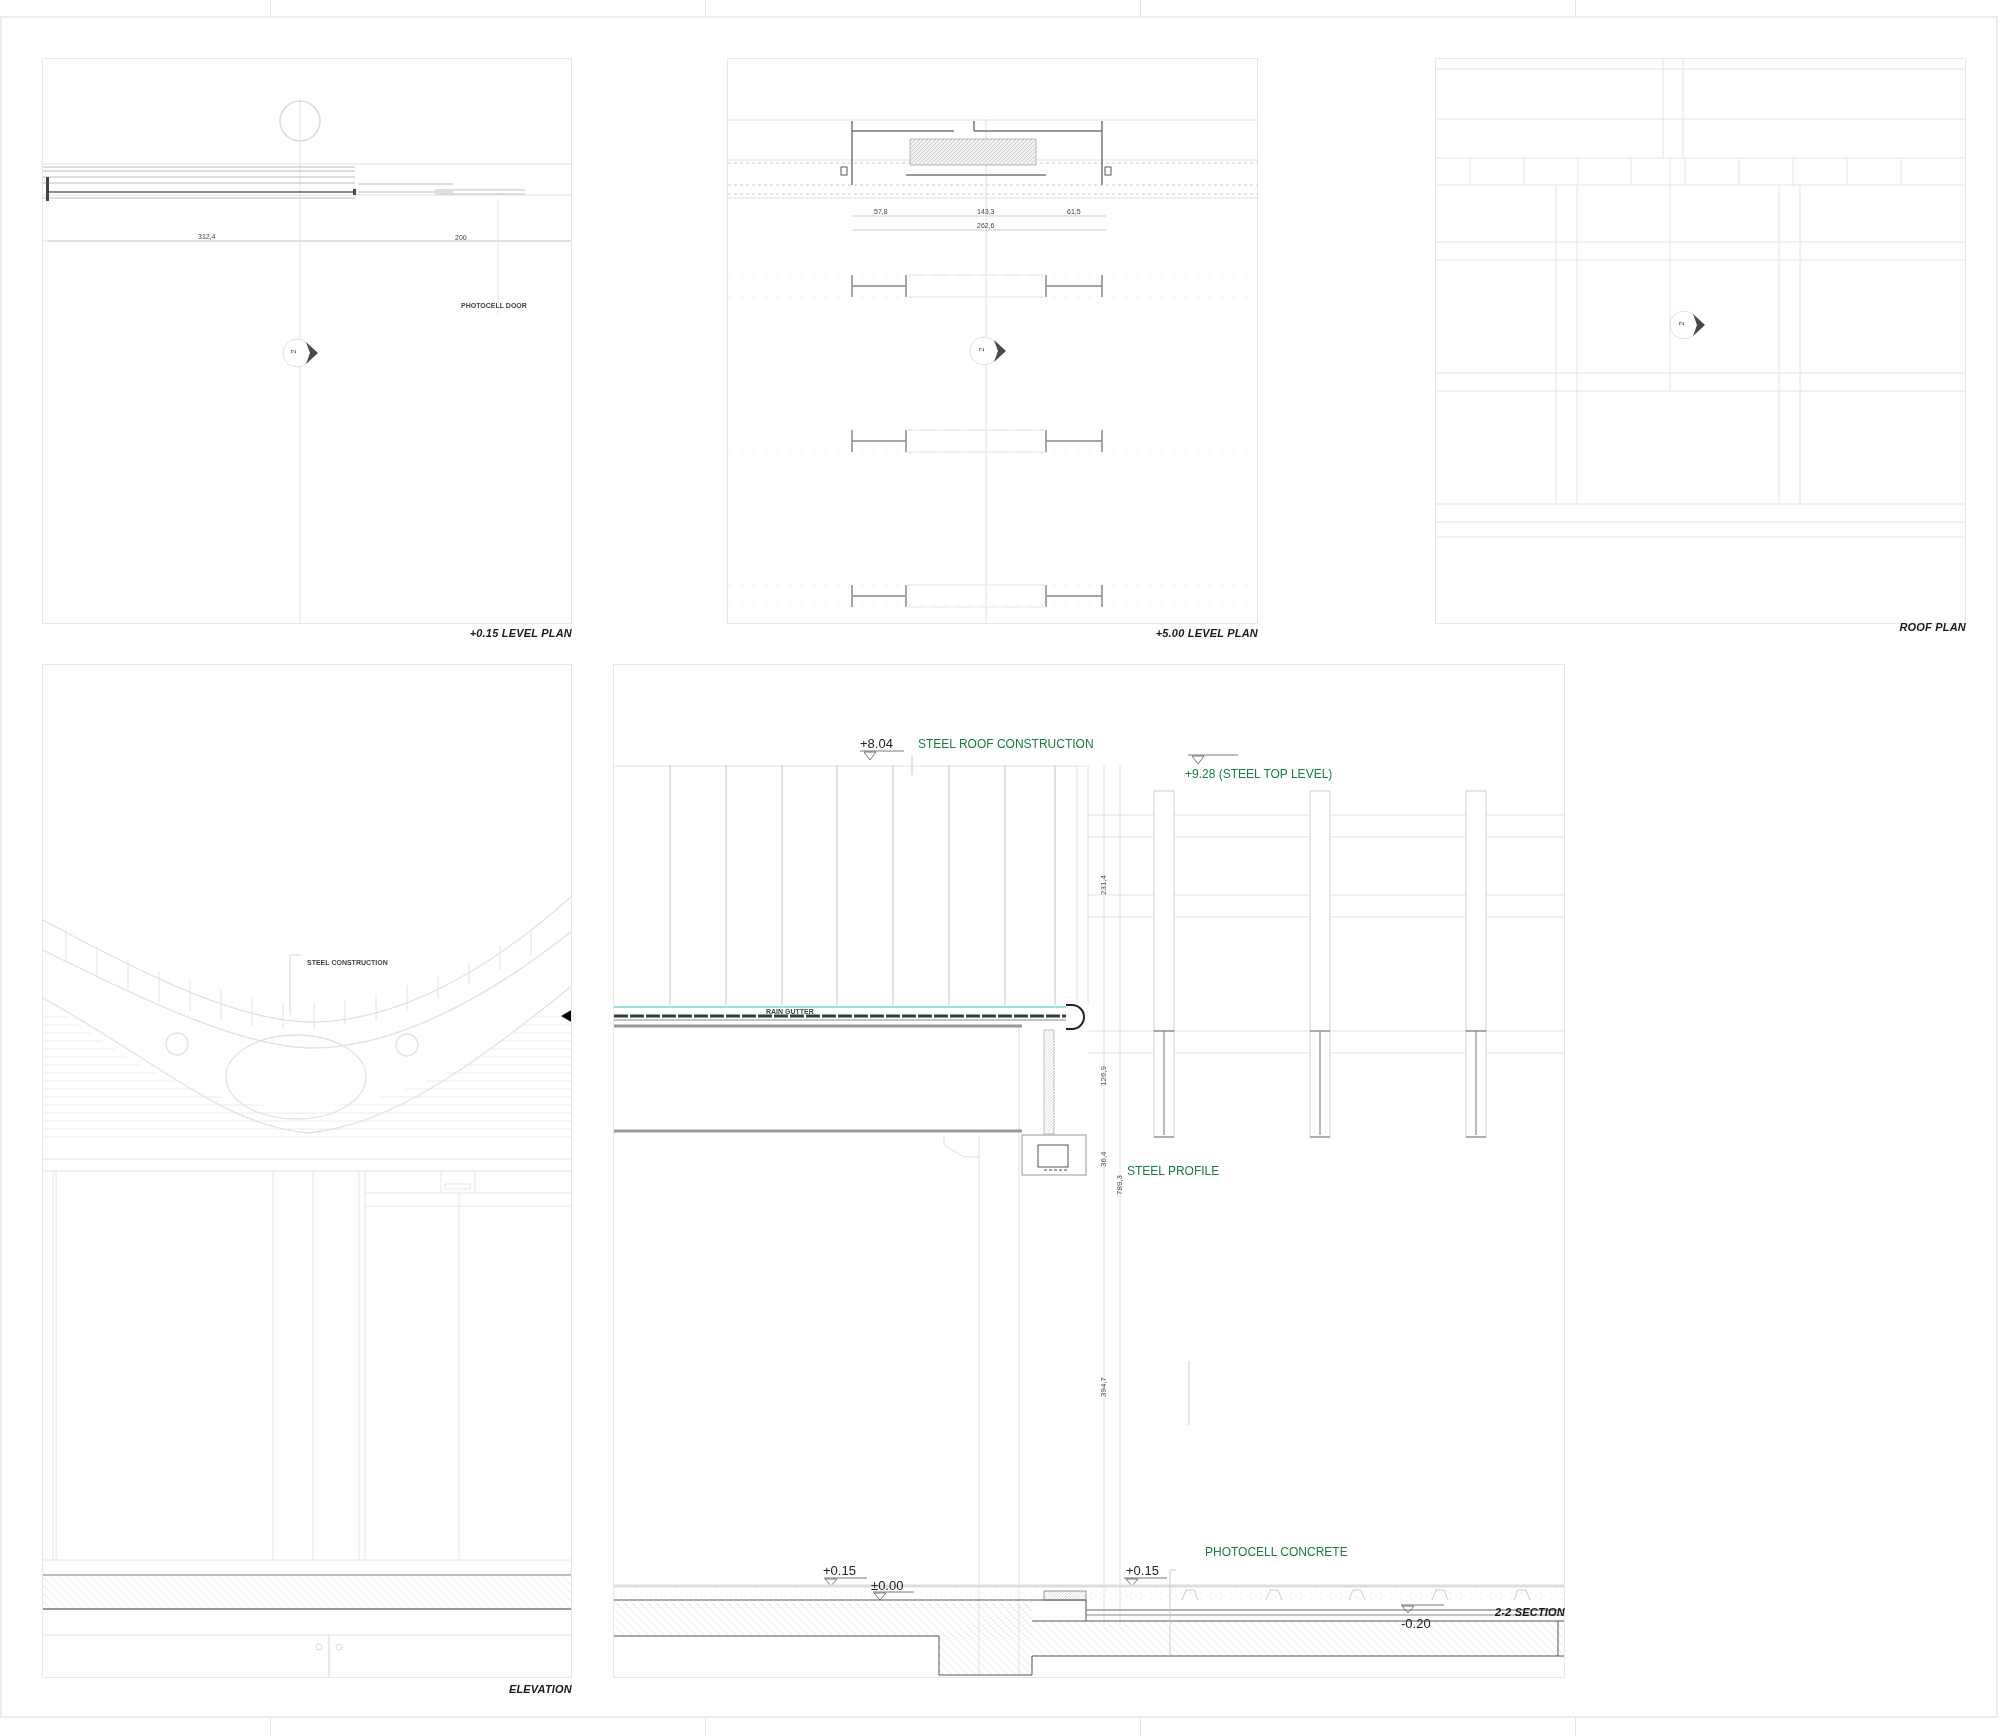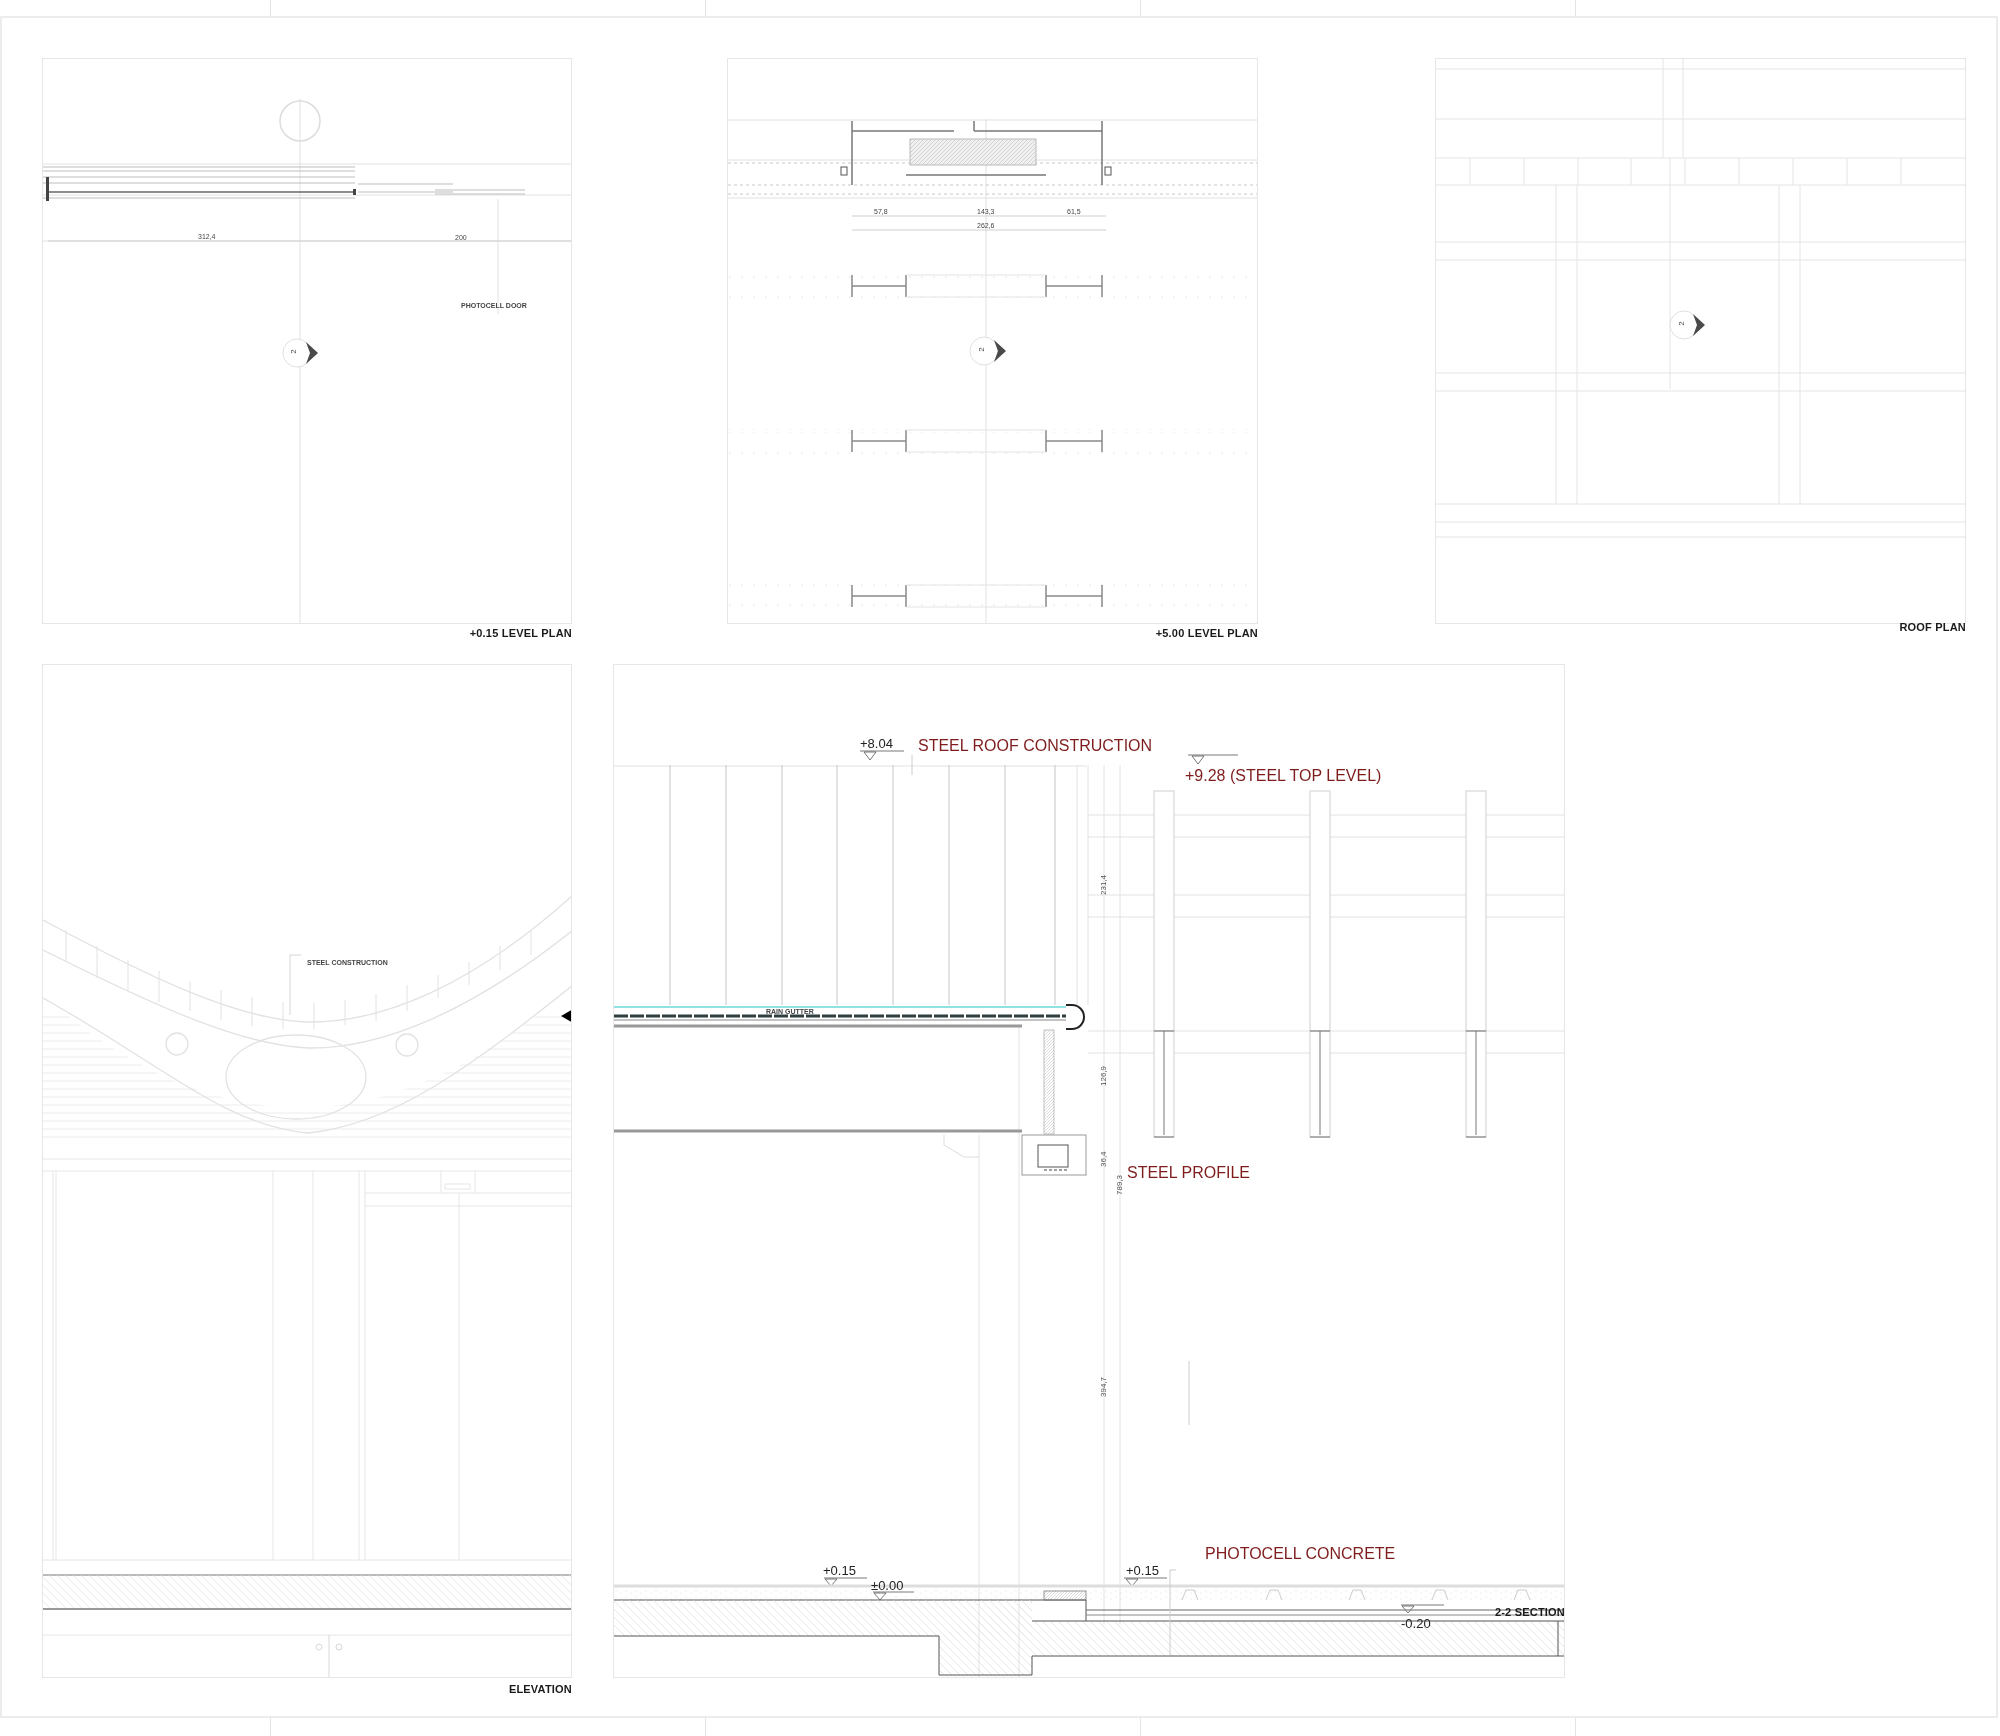--- a/index.html
+++ b/index.html
@@ -2,22 +2,22 @@
 <html><head>
 <meta charset="utf-8">
 <style>
   html, body { margin:0; padding:0; background:#ffffff; }
   body { width:2000px; height:1736px; position:relative; overflow:hidden; font-family:"Liberation Sans", sans-serif; }
   .sheet { position:absolute; left:0; top:0; width:2000px; height:1736px; }
   .frame { position:absolute; left:0; top:16px; width:1998px; height:1702px; border:2px solid #ececec; box-sizing:border-box; }
   .tick { position:absolute; width:1px; background:#e4e4e4; }
   .panel { position:absolute; border:1.5px solid #e6e6e6; box-sizing:border-box; background:#fff; overflow:hidden; }
   .panel svg { position:absolute; left:0; top:0; }
-  .ptitle { position:absolute; font-size:11px; font-weight:bold; color:#1a1a1a; text-align:right; letter-spacing:0.2px; white-space:nowrap; }
-  .note { position:absolute; font-size:16px; color:#7f1d1d; white-space:nowrap; }
+  .ptitle { position:absolute; font-size:11px; font-weight:bold; color:#1a1a1a; text-align:right; letter-spacing:0.2px; white-space:nowrap;font-style:italic; }
+  .note { position:absolute; font-size:12px; color:#15803d; white-space:nowrap; }
   .note.sm { font-size:7px; color:#444; }
   .note.vert { transform:rotate(-90deg); transform-origin:left top; font-size:8px; color:#555; }
   .note.lvl { font-size:13px; color:#222;text-align:right; }
 </style>
 </head>
 <body>
 
 <div class="sheet">
   <div class="frame"></div>
 

